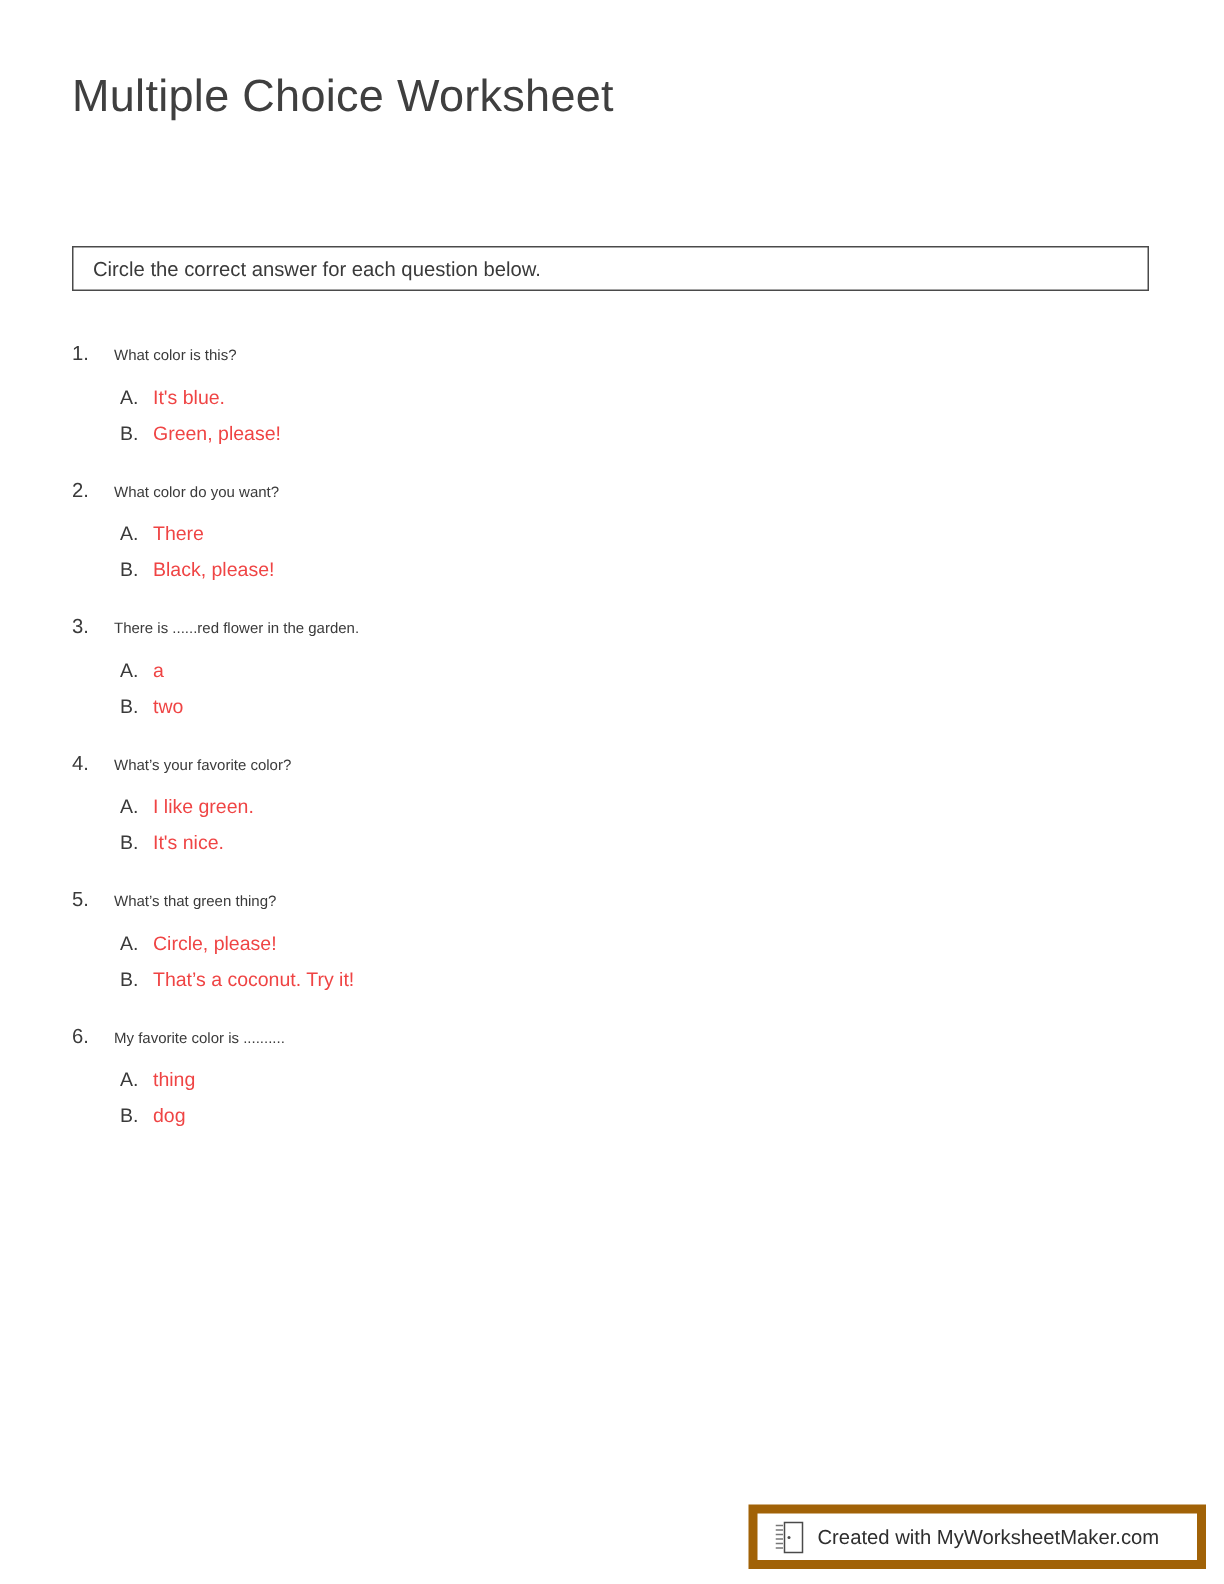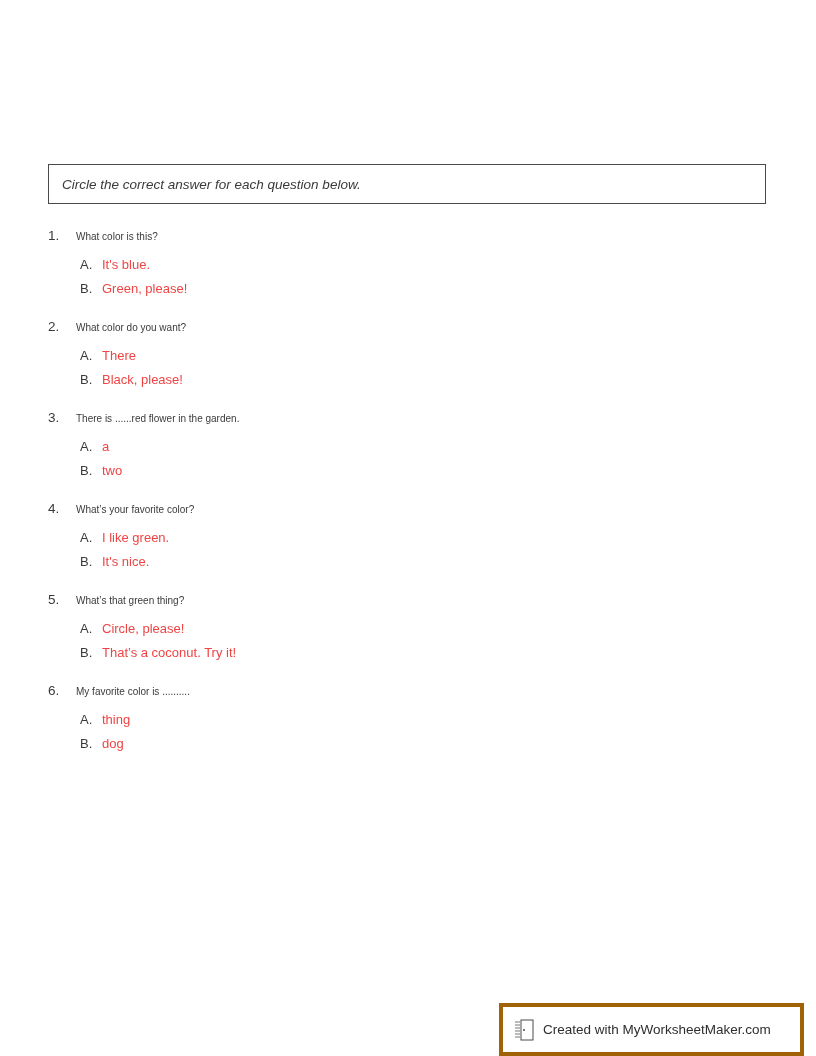--- a/index.html
+++ b/index.html
@@ -64,26 +64,25 @@
     border-bottom: 1px solid #555;
     height: 18px;
   }
 
   
   .instructions {
     position: absolute;
     left: 48px;
     top: 164px;
     width: 718px;
-    height: 40px;
+    height: 30px;
     border: 1px solid #4a4a4a;
     box-sizing: border-box;
     display: flex;
     align-items: center;
-    font-style: italic;
   }
   .instructions-text {
     padding-left: 13px;
     font-size: 13.5px;
     color: #3a3a3a;
   }
 
   
   .questions {
     position: absolute;
@@ -127,22 +126,22 @@
     font-size: 13px;
     color: #ef4444;
   }
 
   
   .footer-badge {
     position: absolute;
     left: 499px;
     top: 1003px;
     width: 305px;
-    height: 53px;
-    border: 4px solid #a16207;
+    height: 43px;
+    border: 6px solid #a16207;
     box-sizing: border-box;
     background: #fff;
     display: flex;
     align-items: center;
     padding-left: 12px;
   }
   .badge-icon {
     width: 20px;
     height: 22px;
     flex: none;
@@ -154,20 +153,21 @@
     color: #2e2e2e;
     white-space: nowrap;
   }
 </style>
 </head>
 <body>
 
 <div class="page">
 
   <div class="header">
+    <div class="title">Multiple Choice Worksheet</div>
   </div>
 
   <div class="instructions">
     <div class="instructions-text">Circle the correct answer for each question below.</div>
   </div>
 
   <div class="questions">
 
     <div class="question-block">
       <div class="question-row">

